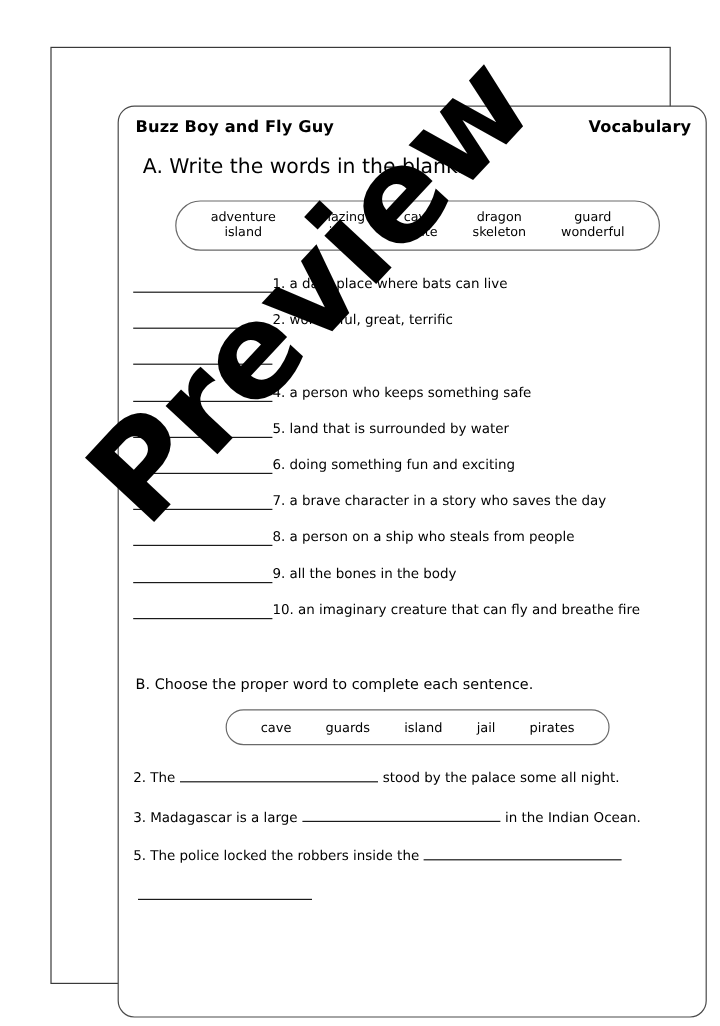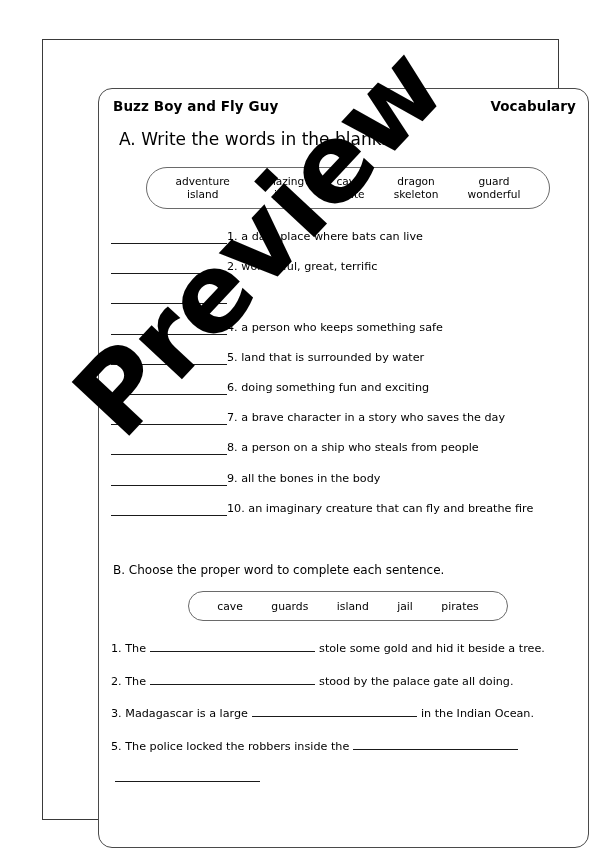--- a/index.html
+++ b/index.html
@@ -270,28 +270,23 @@
     <div id="wordbank-b">
       <span class="wb-word">cave</span>
       <span class="wb-word">guards</span>
       <span class="wb-word">island</span>
       <span class="wb-word">jail</span>
       <span class="wb-word">pirates</span>
     </div>
 
     <div id="bsents">
       <div class="bsent-row">
-        <span class="bs-pre">1. The</span>
-        <span class="bs-blank" style="width: 165px;"></span>
-        <span class="bs-post">stole some gold and hid it beside a tree.</span>
-      </div>
-      <div class="bsent-row">
         <span class="bs-pre">2. The</span>
         <span class="bs-blank" style="width: 165px;"></span>
-        <span class="bs-post">stood by the palace gate all doing.</span>
+        <span class="bs-post">stood by the palace some all night.</span>
       </div>
       <div class="bsent-row">
         <span class="bs-pre">3. Madagascar is a large</span>
         <span class="bs-blank" style="width: 165px;"></span>
         <span class="bs-post">in the Indian Ocean.</span>
       </div>
       <div class="bsent-row">
         <span class="bs-pre">5. The police locked the robbers inside the</span>
         <span class="bs-blank" style="width: 165px;"></span>
         <span class="bs-post"></span>

